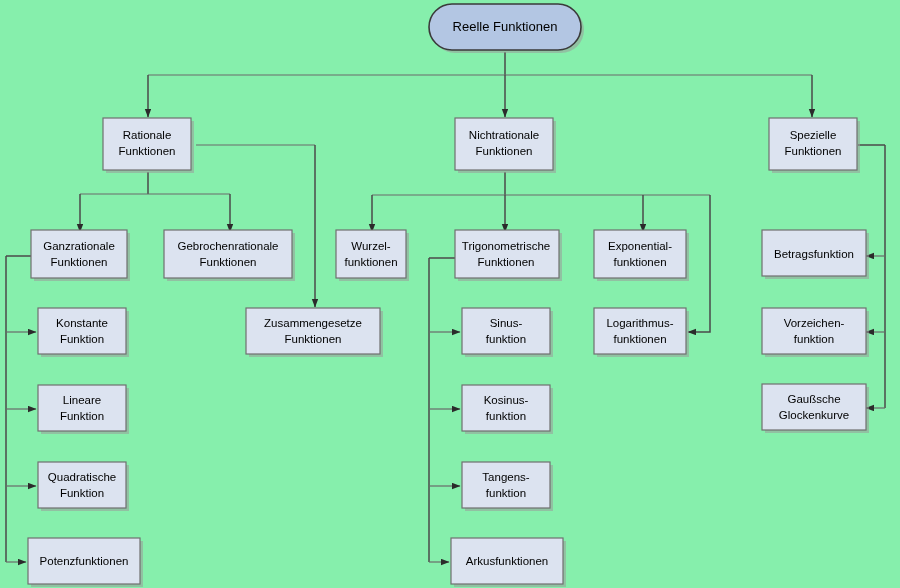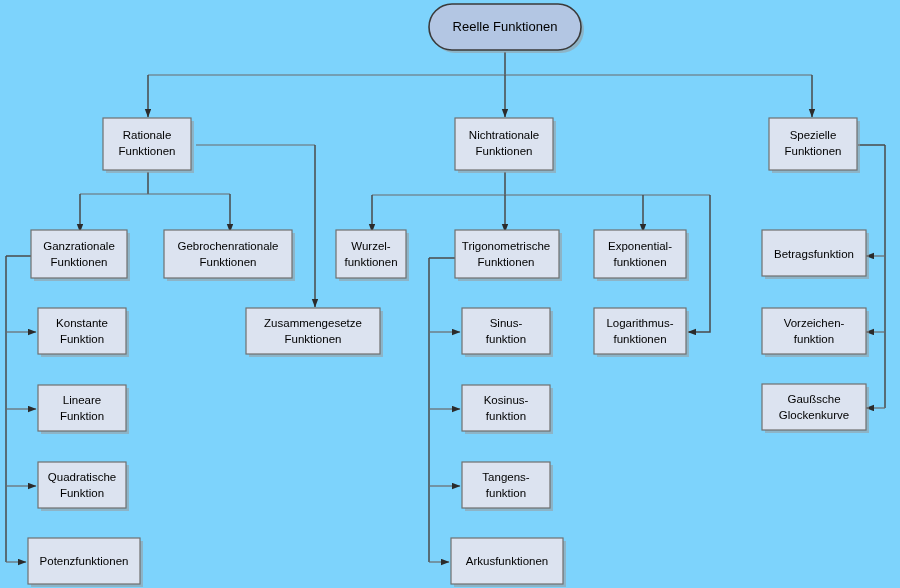--- a/index.html
+++ b/index.html
@@ -1,18 +1,18 @@
 <!DOCTYPE html>
 <html><head>
 <meta charset="utf-8">
 <style>
   html,body{margin:0;padding:0;background:#ffffff;}
   body{width:900px;height:588px;overflow:hidden;
        font-family:"Liberation Sans","DejaVu Sans",sans-serif;}
-  #diagram{position:relative;width:900px;height:588px;background:#7dd3fc;}
+  #diagram{position:relative;width:900px;height:588px;background:#86efac;}
   svg{position:absolute;left:0;top:0;width:900px;height:588px;}
   .node-text{font-size:11.5px;fill:#000;text-anchor:middle;dominant-baseline:middle;}
   .root-text{font-size:13px;fill:#000;text-anchor:middle;dominant-baseline:middle;}
   .box{fill:#dce3f0;stroke:#6f6f6f;stroke-width:1.2;}
   .box-shadow{fill:#9a9a9a;opacity:.55;}
   .root-box{fill:#b3c6e3;stroke:#3a3a3a;stroke-width:1.6;}
   .conn{stroke:#4a4a4a;stroke-width:1.5;fill:none;}
   .conn-thin{stroke:#6a6a6a;stroke-width:1.2;fill:none;}
 </style>
 </head>

